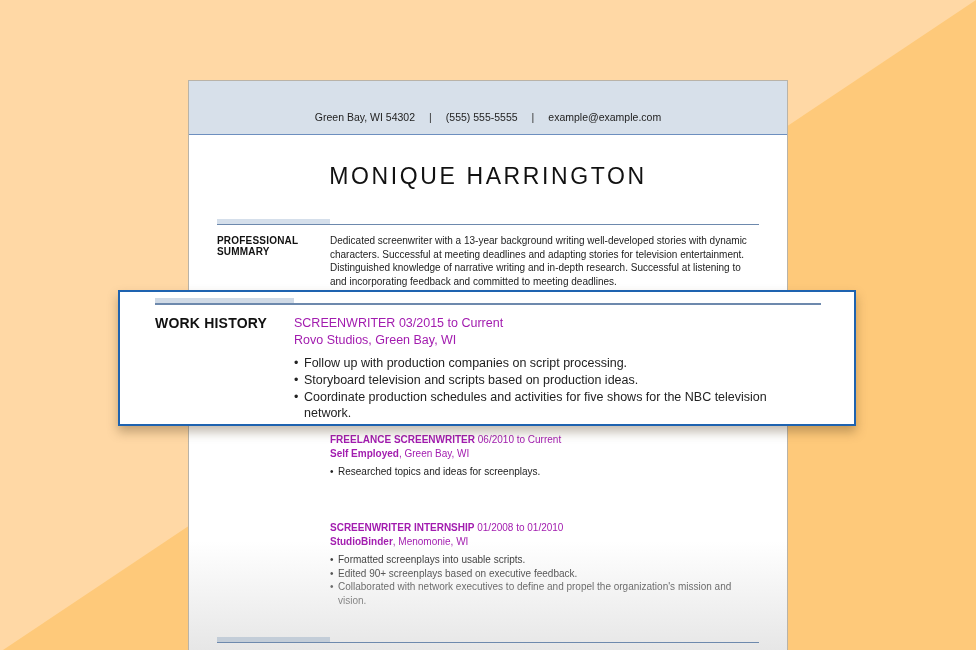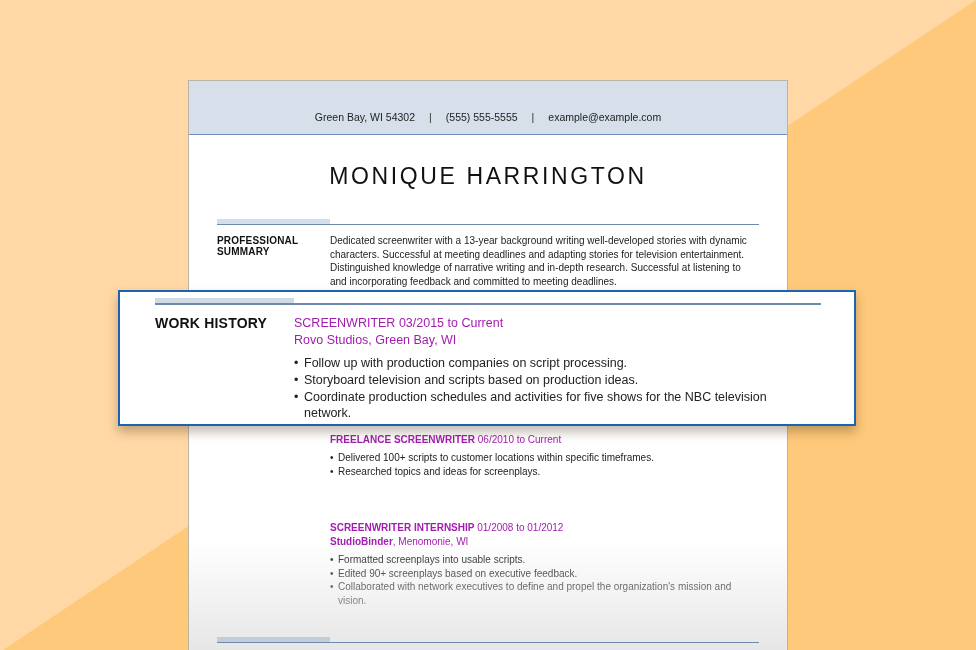--- a/index.html
+++ b/index.html
@@ -87,30 +87,32 @@
     <div>PROFESSIONAL</div>
     <div>SUMMARY</div>
   </div>
   <div class="body-text" style="left:141px; top:153px; width:425px;">Dedicated screenwriter with a 13-year background writing well-developed stories with dynamic characters. Successful at meeting deadlines and adapting stories for television entertainment. Distinguished knowledge of narrative writing and in-depth research. Successful at listening to and incorporating feedback and committed to meeting deadlines.</div>
 
   <div class="body-text" style="left:141px; top:352px; width:440px;">
     <div class="job-title">
       <b>FREELANCE SCREENWRITER</b>
       <span>06/2010 to Current</span>
     </div>
+    <div class="job-title">
+      <b>Self Employed</b><span>, Green Bay, WI</span>
+    </div>
     <ul class="bullets">
-      <li>Delivered 100+ scripts to customer locations within specific timeframes.</li>
       <li>Researched topics and ideas for screenplays.</li>
     </ul>
   </div>
 
   <div class="body-text" style="left:141px; top:440px; width:430px;">
     <div class="job-title">
       <b>SCREENWRITER INTERNSHIP</b>
-      <span>01/2008 to 01/2012</span>
+      <span>01/2008 to 01/2010</span>
     </div>
     <div class="job-title">
       <b>StudioBinder</b><span>, Menomonie, WI</span>
     </div>
     <ul class="bullets">
       <li>Formatted screenplays into usable scripts.</li>
       <li>Edited 90+ screenplays based on executive feedback.</li>
       <li>Collaborated with network executives to define and propel the organization's mission and vision.</li>
     </ul>
   </div>

